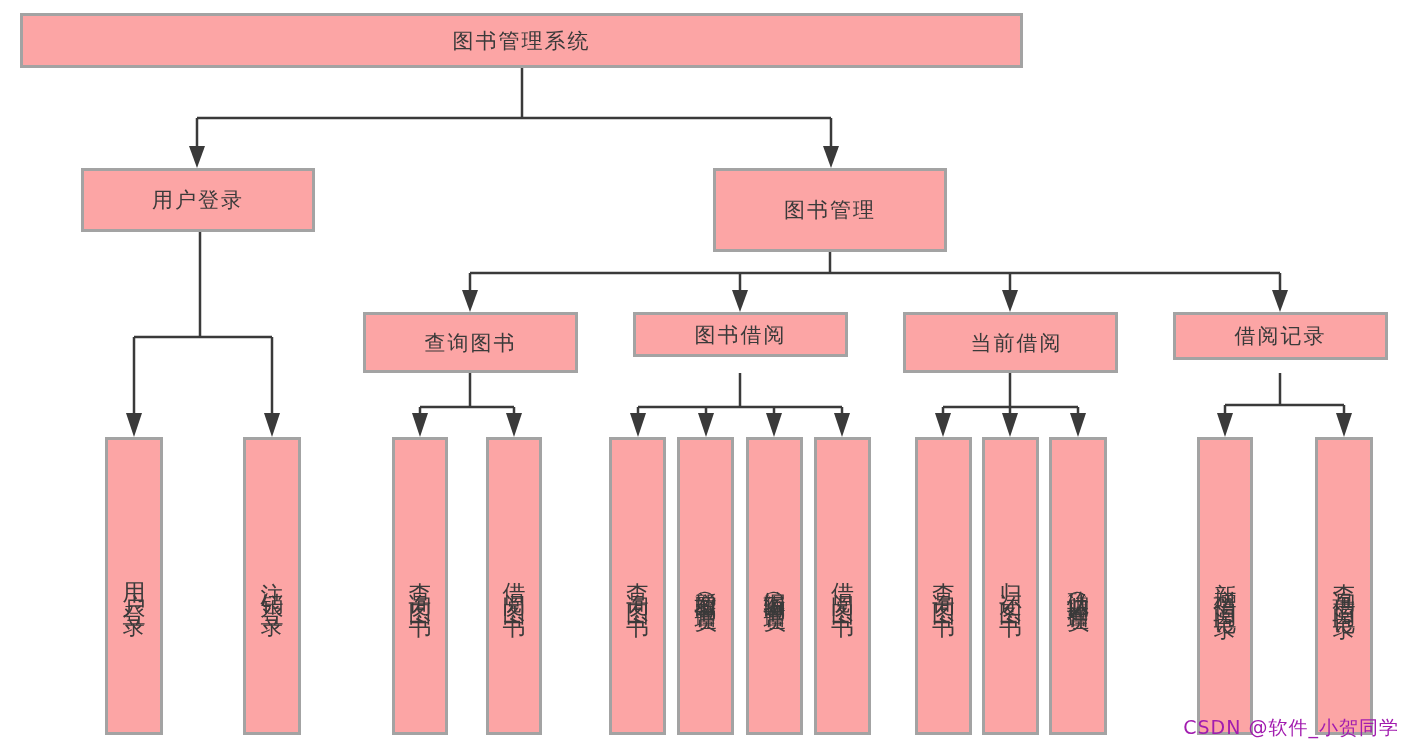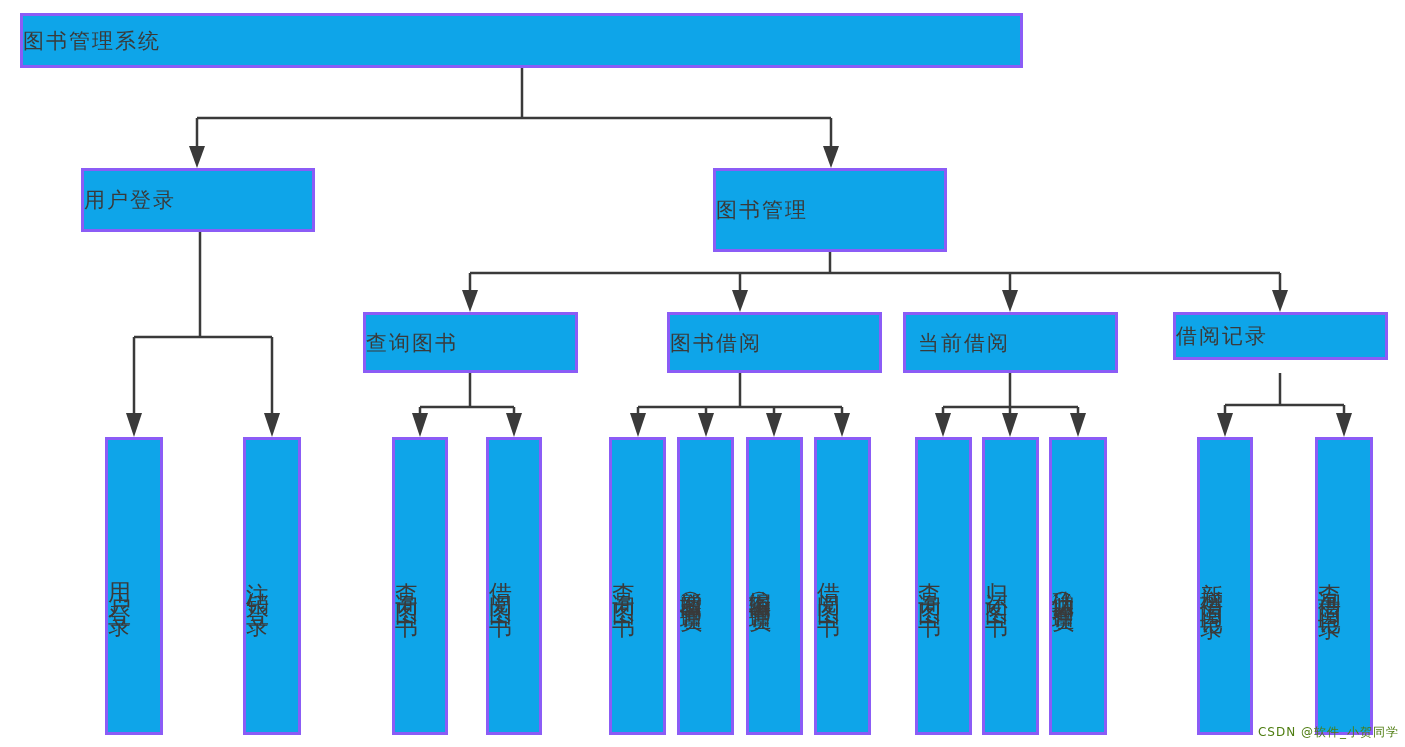--- a/index.html
+++ b/index.html
@@ -8,44 +8,44 @@
     width: 1405px;
     height: 747px;
     background: #ffffff;
     font-family: "DejaVu Sans", "Liberation Sans", sans-serif;
     overflow: hidden;
   }
   #wires { position: absolute; left: 0; top: 0; width: 1405px; height: 747px; }
   .node {
     position: absolute;
     box-sizing: border-box;
-    border: 3px solid #8b5cf6;
-    background: #0ea5e9;
+    border: 3px solid #a3a3a3;
+    background: #fca5a5;
     display: flex;
     align-items: center;
-    justify-content: flex-start;
+    justify-content: center;
     color: #3a3a3a;
   }
   .hnode { font-size: 21px; letter-spacing: 2px; }
   .vnode span {
     writing-mode: vertical-rl;
     text-orientation: mixed;
     font-size: 23px;
     line-height: 1.0;
     white-space: nowrap;
   }
   .ls4 span { letter-spacing: 11px; }
   .ls6 span { letter-spacing: 7px; }
   .ls8 span { letter-spacing: 3px; font-size: 22px; }
   #watermark {
     position: absolute;
     right: 6px;
     bottom: 6px;
-    font-size: 12px;
-    color: #4d7c0f;
+    font-size: 19px;
+    color: #a21caf;
     letter-spacing: 1px;
     z-index: 5;
   }
 </style>
 </head>
 <body>
 
 <div id="canvas">
 
   <svg id="wires" viewBox="0 0 1405 747" xmlns="http://www.w3.org/2000/svg">
@@ -124,21 +124,21 @@
   <div class="node hnode" style="left:81px; top:168px; width:234px; height:64px;">
     <span>用户登录</span>
   </div>
   <div class="node hnode" style="left:713px; top:168px; width:234px; height:84px;">
     <span>图书管理</span>
   </div>
 
   <div class="node hnode" style="left:363px; top:312px; width:215px; height:61px;">
     <span>查询图书</span>
   </div>
-  <div class="node hnode" style="left:667px; top:312px; width:215px; height:61px;">
+  <div class="node hnode" style="left:633px; top:312px; width:215px; height:45px;">
     <span>图书借阅</span>
   </div>
   <div class="node hnode" style="left:903px; top:312px; width:215px; height:61px;padding-left:12px;">
     <span>当前借阅</span>
   </div>
   <div class="node hnode" style="left:1173px; top:312px; width:215px; height:48px;">
     <span>借阅记录</span>
   </div>
 
   <div class="node vnode ls4" style="left:105px; top:437px; width:58px; height:298px;">

